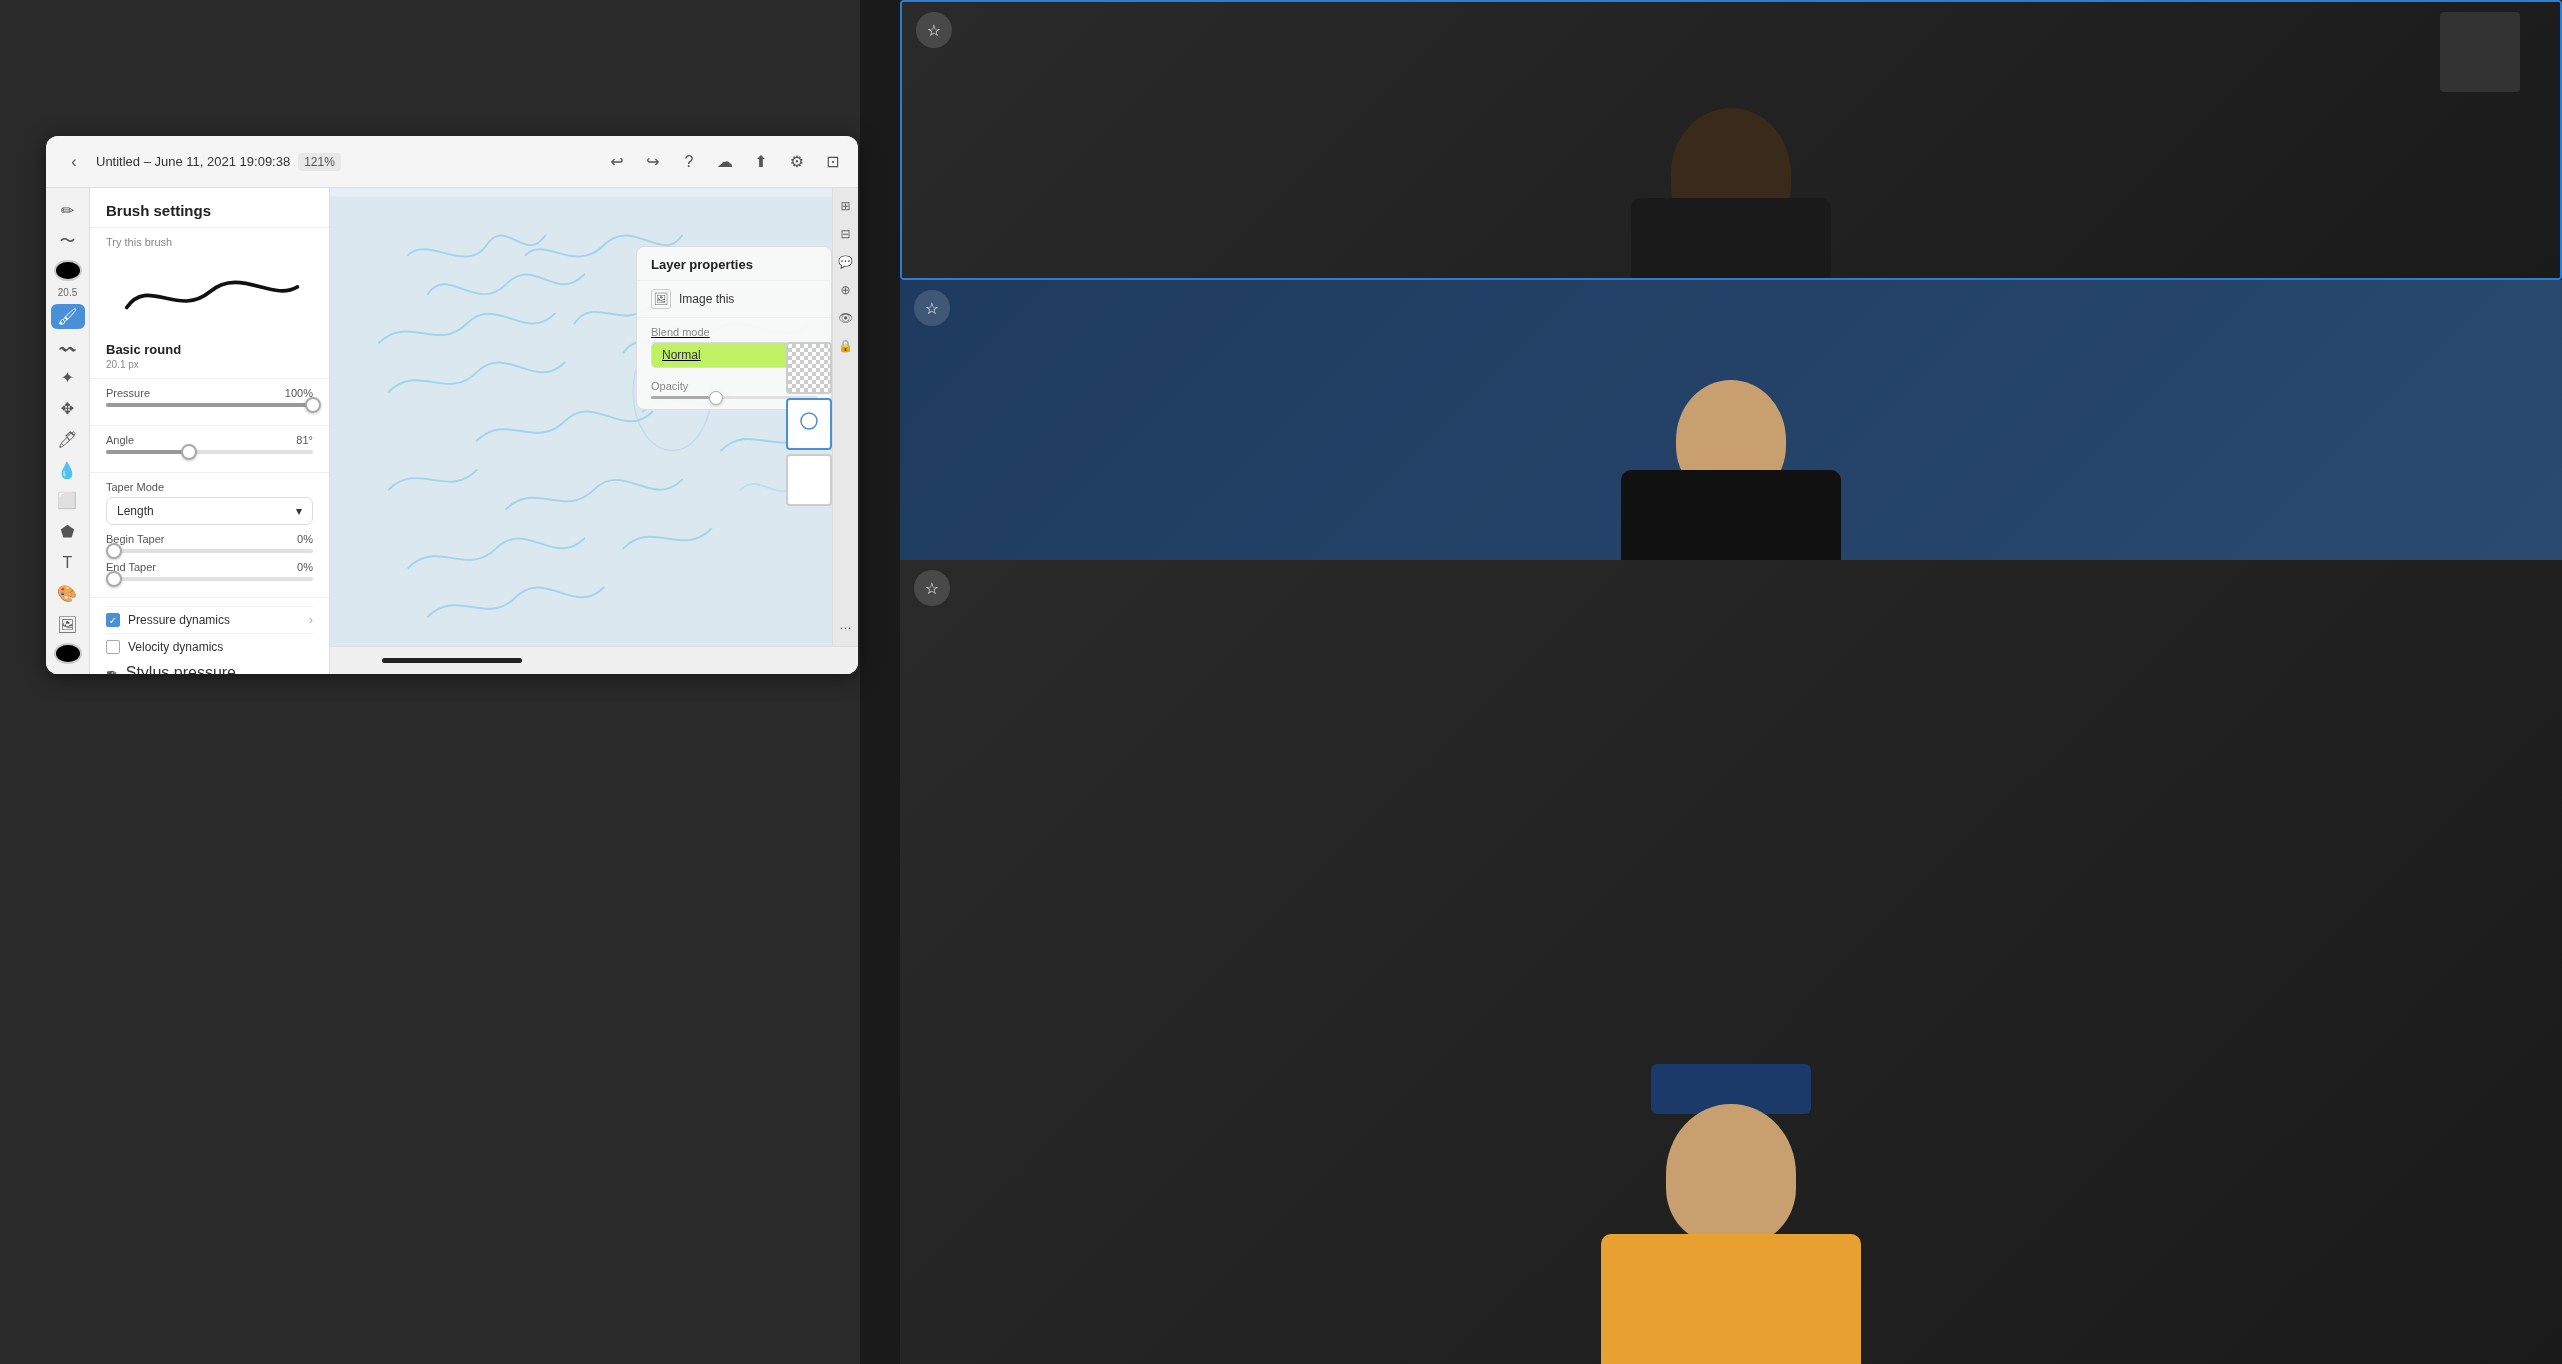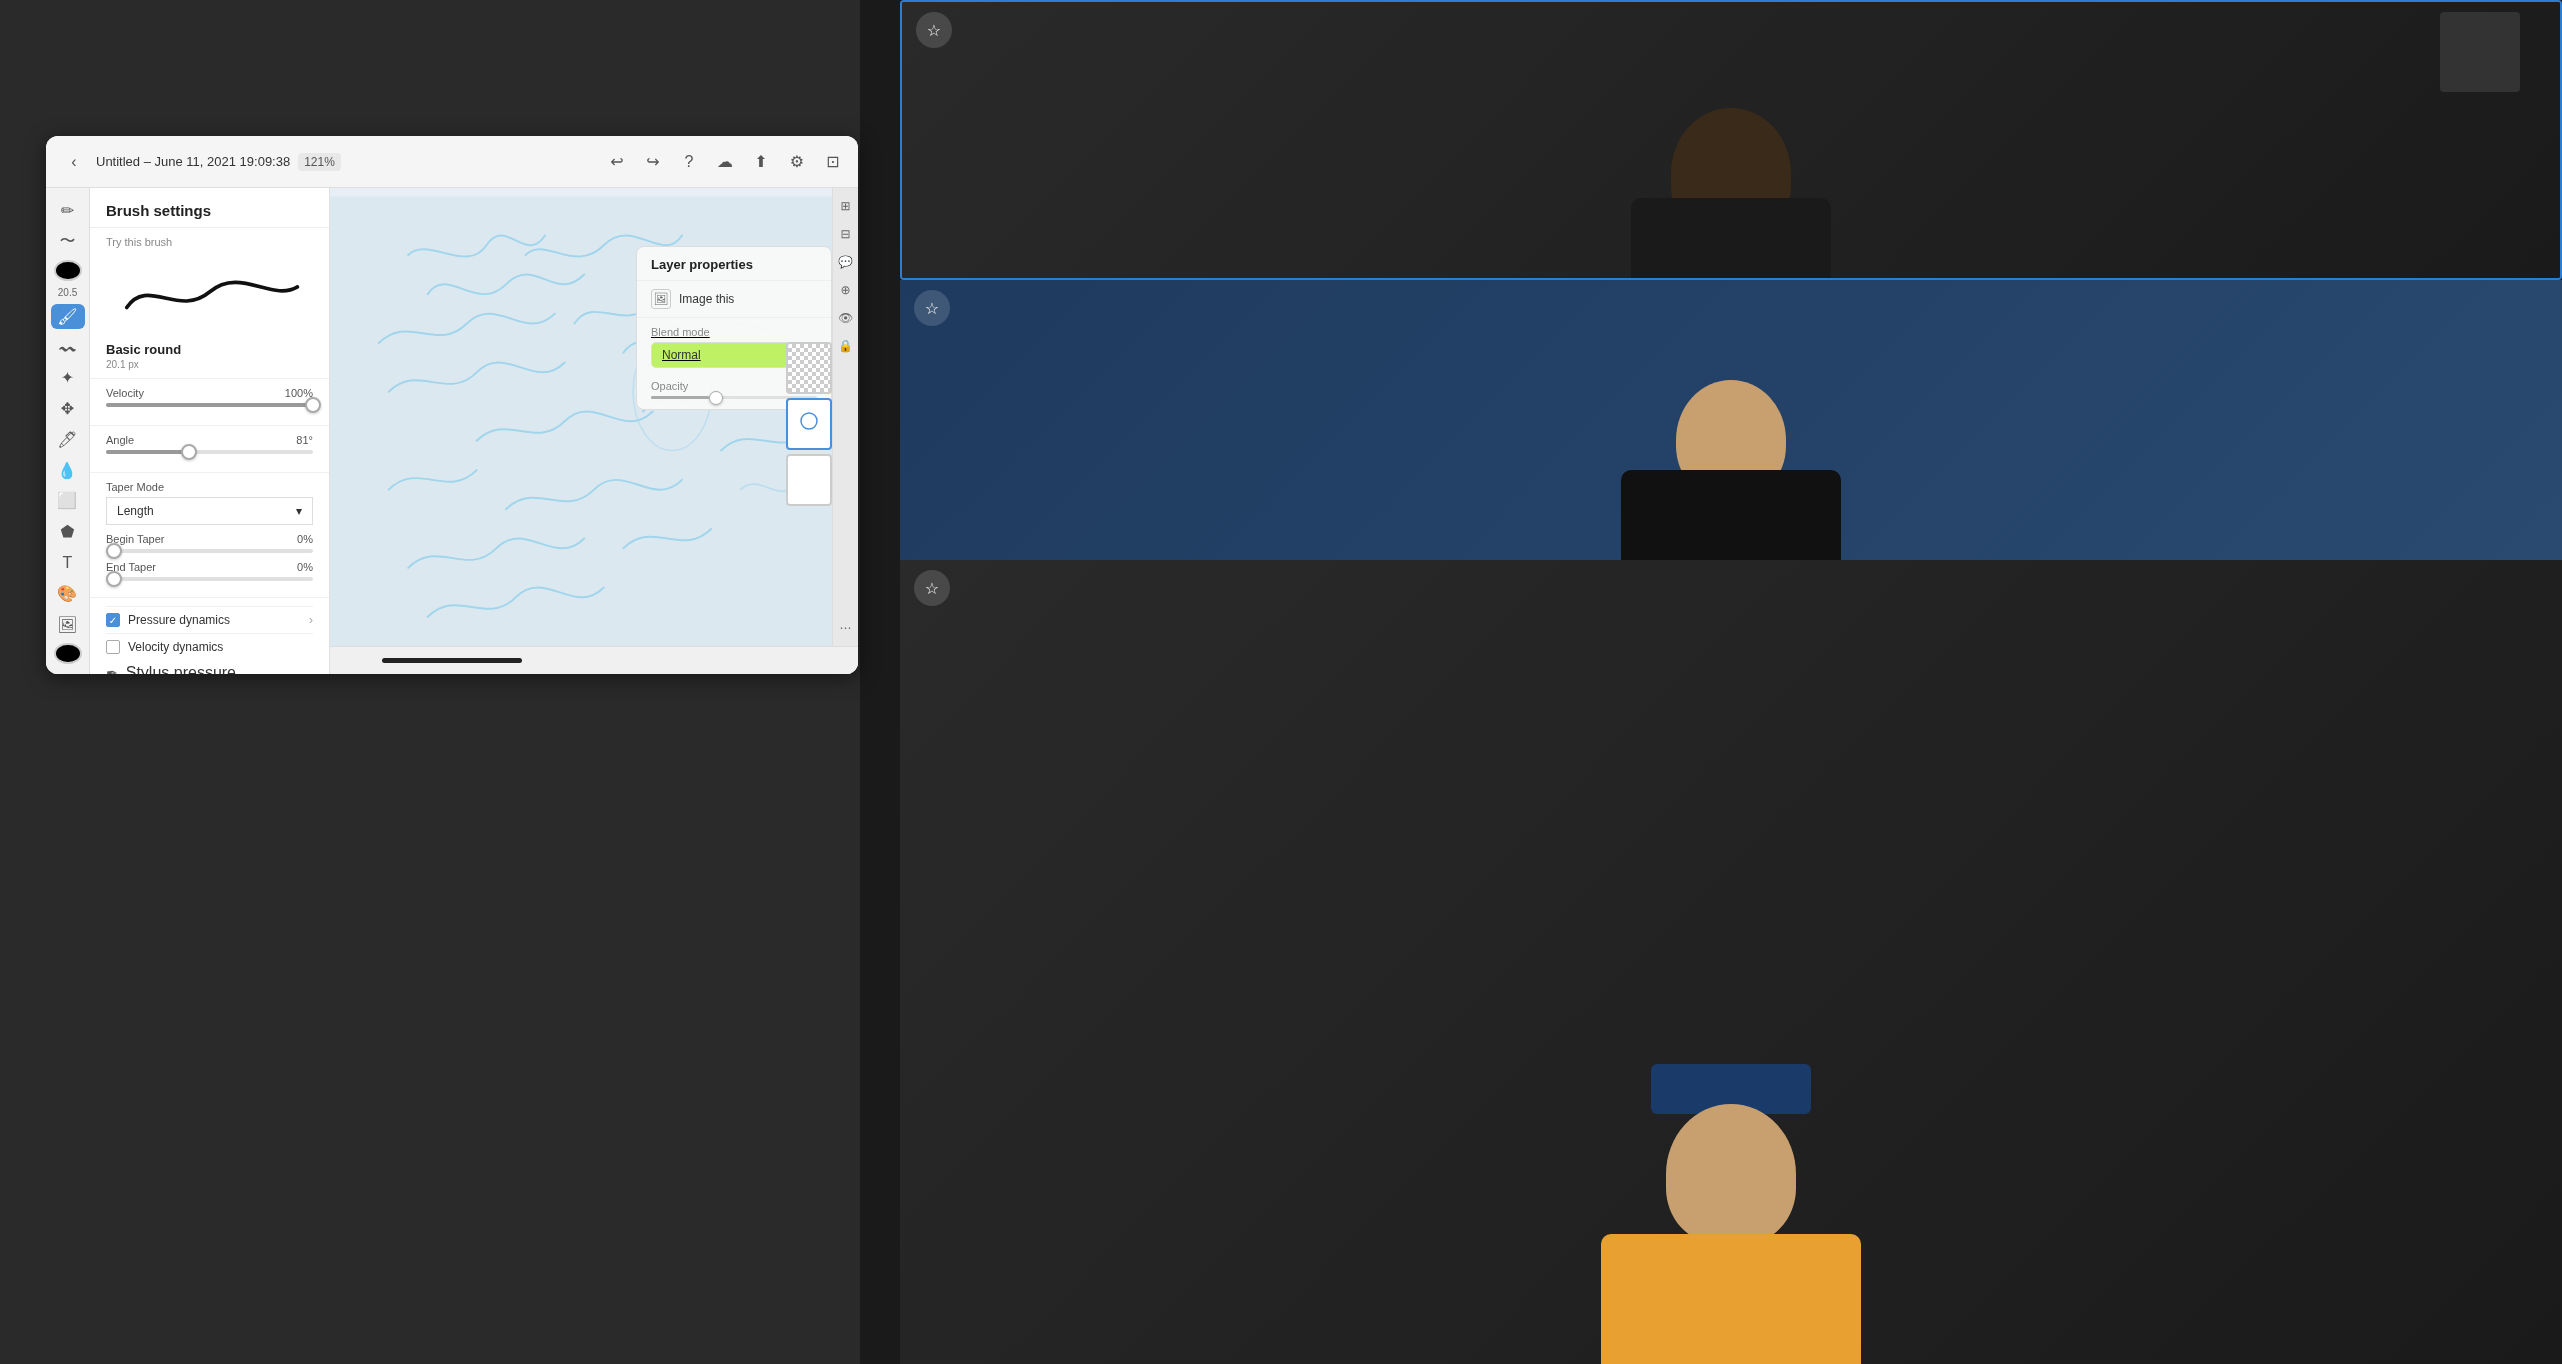--- a/index.html
+++ b/index.html
@@ -238,21 +238,21 @@
       font-size: 11px;
       color: #555;
       font-weight: 500;
       margin-bottom: 4px;
     }
 
     .dropdown-select {
       width: 100%;
       padding: 6px 10px;
       border: 1px solid #ddd;
-      border-radius: 0;
+      border-radius: 7px;
       background: white;
       font-size: 12px;
       color: #333;
       display: flex;
       align-items: center;
       justify-content: space-between;
       cursor: pointer;
     }
 
     .taper-row {
@@ -769,21 +769,21 @@
         <svg class="brush-stroke-svg" viewBox="0 0 200 70">
           <path d="M 20 50 C 40 20, 70 60, 100 35 C 130 10, 160 45, 185 30" stroke="#111" stroke-width="3.5" fill="none" stroke-linecap="round" stroke-linejoin="round"></path>
         </svg>
       </div>
 
       <div class="brush-name">Basic round</div>
       <div class="brush-size-label">20.1 px</div>
 
       <div class="brush-section">
         <div class="slider-row">
-          <span class="slider-label">Velocity</span>
+          <span class="slider-label">Pressure</span>
           <span class="slider-value">100%</span>
         </div>
         <div class="slider-track">
           <div class="slider-fill" style="width:100%;"></div>
           <div class="slider-thumb" style="left:100%;"></div>
         </div>
       </div>
 
       <div class="brush-section">
         <div class="slider-row">

